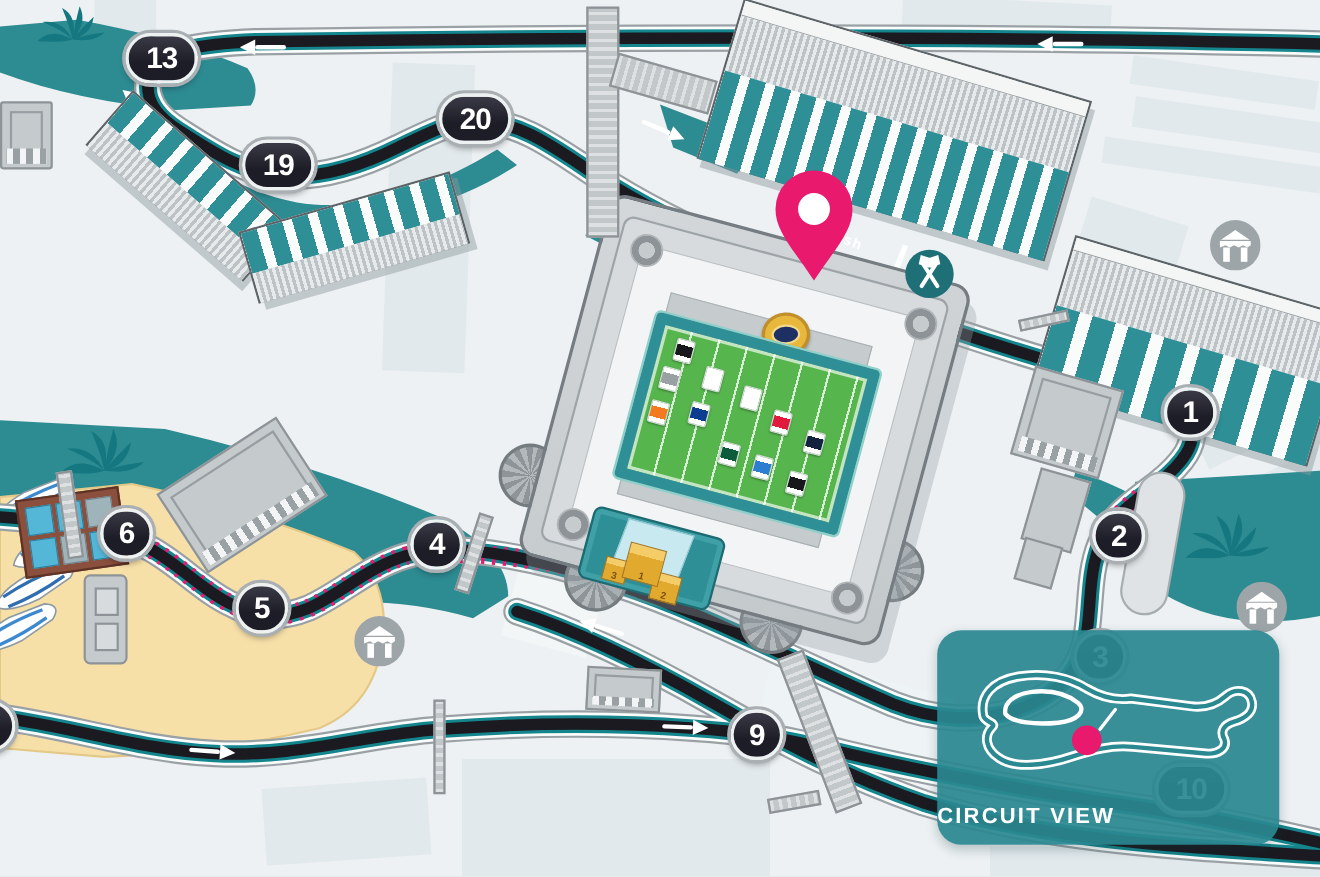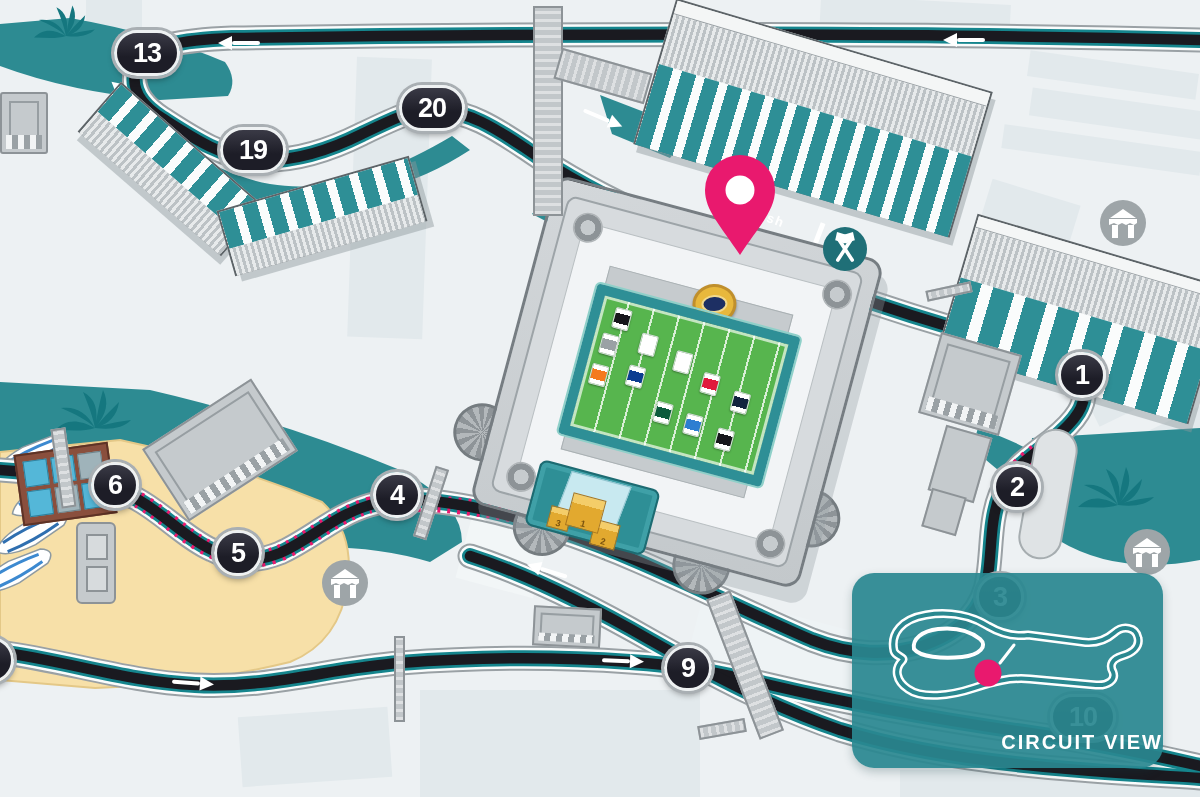--- a/index.html
+++ b/index.html
@@ -72,21 +72,21 @@
   .gate{position:absolute;width:46px;height:46px;z-index:30;}
 
   
   #pin{position:absolute;left:698px;top:152px;z-index:55;}
   #flagmark{position:absolute;left:820px;top:224px;z-index:35;}
 
   
   #circuit-panel{position:absolute;left:852px;top:573px;width:311px;height:195px;z-index:50;
     background:rgba(42,136,144,0.93);border-radius:22px;cursor:pointer;
     box-shadow:0 4px 10px rgba(20,60,64,.25);}
-  #circuit-panel .panel-label{position:absolute;left:0;right:0;bottom:14px;text-align:right;
+  #circuit-panel .panel-label{position:absolute;left:0;right:0;bottom:14px;text-align:left;
     color:#fff;font-size:20px;font-weight:bold;letter-spacing:2px;}
 </style>
 </head>
 <body>
 
 <div id="stage">
 
   <svg id="base-svg" width="1200" height="797" viewBox="0 0 1200 797">
 
     <g fill="#e2e9ec">

